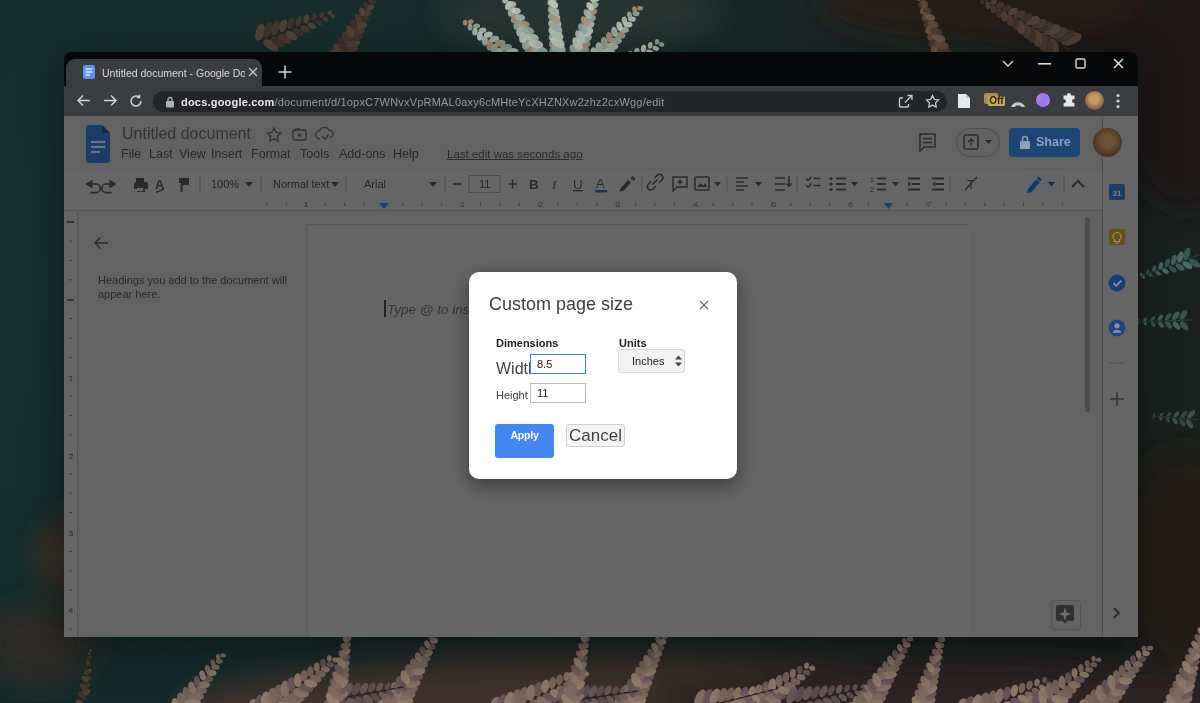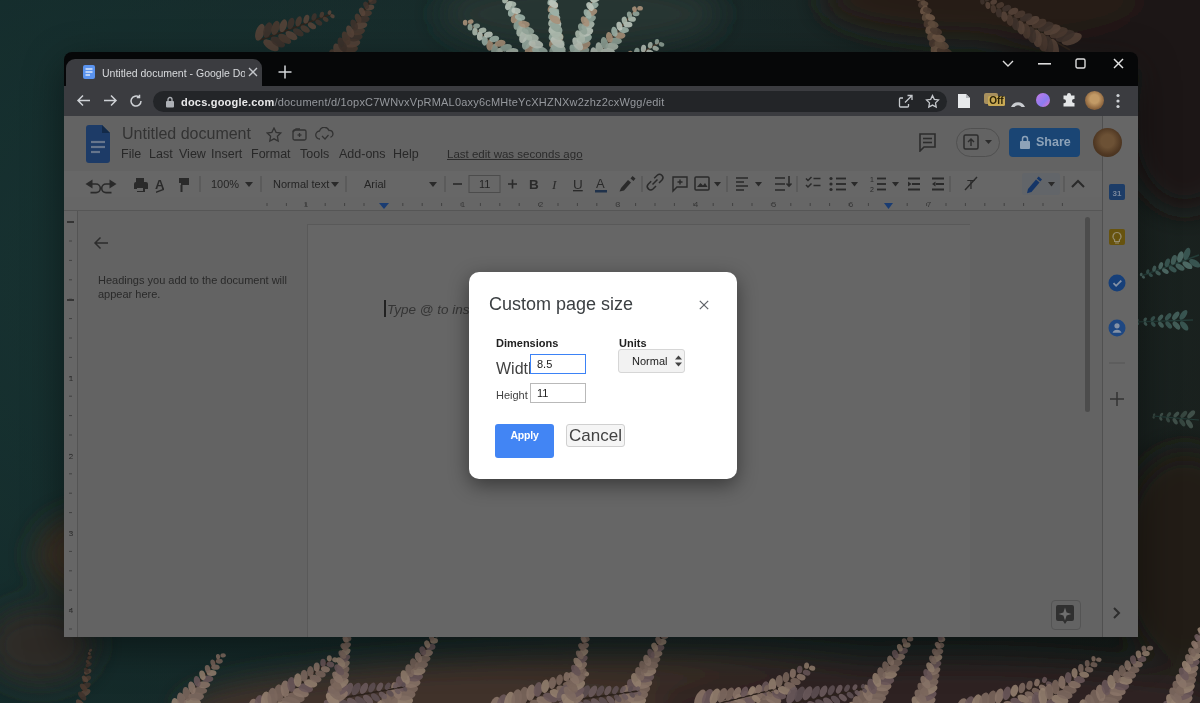--- a/index.html
+++ b/index.html
@@ -1353,21 +1353,21 @@
   <div class="abs" style="left:150px;top:65px;font-size:11px;font-weight:bold;color:#212121;">Units</div>
   <div class="abs" style="left:27px;top:88px;font-size:16px;color:#424242;">Width</div>
   <div class="abs" style="left:61px;top:82px;width:54px;height:18px;border:1px solid #3b82f6;background:#fff;">
       <span class="abs" style="left:6px;top:3px;font-size:11px;color:#212121;">8.5</span>
     </div>
   <div class="abs" style="left:27px;top:117px;font-size:11px;color:#424242;">Height</div>
   <div class="abs" style="left:61px;top:111px;width:54px;height:18px;border:1px solid #b9b9b9;background:#fff;">
       <span class="abs" style="left:6px;top:3px;font-size:11px;color:#212121;">11</span>
     </div>
   <div class="abs" style="left:149px;top:77px;width:65px;height:22px;background:#f2f2f2;border:1px solid #d6d6d6;border-radius:3px;">
-    <span class="abs" style="left:13px;top:5px;font-size:11px;color:#212121;">Normal</span>
+    <span class="abs" style="left:13px;top:5px;font-size:11px;color:#212121;">Inches</span>
     <svg class="abs" style="left:55px;top:5px" width="9" height="12" viewBox="0 0 9 12" fill="#424242">
         <path d="M4.5 0.5 l3.5 4 h-7 z"></path>
         <path d="M4.5 11.5 l3.5 -4 h-7 z"></path>
       </svg>
   </div>
   <div class="abs" style="left:26px;top:152px;width:59px;height:34px;background:#4285f4;border-radius:3px;text-align:center;"><span style="font-size:10.5px;color:#fff;font-weight:bold;line-height:23px;letter-spacing:-0.2px;">Apply</span></div>
   <div class="abs" style="left:97px;top:152px;width:59px;height:23px;background:#f5f5f5;border:1px solid #d0d0d0;border-radius:3px;box-sizing:border-box;text-align:center;"><span style="font-size:17px;color:#424242;font-weight:normal;line-height:21px;">Cancel</span></div>
 </div>
 
 </body></html>

